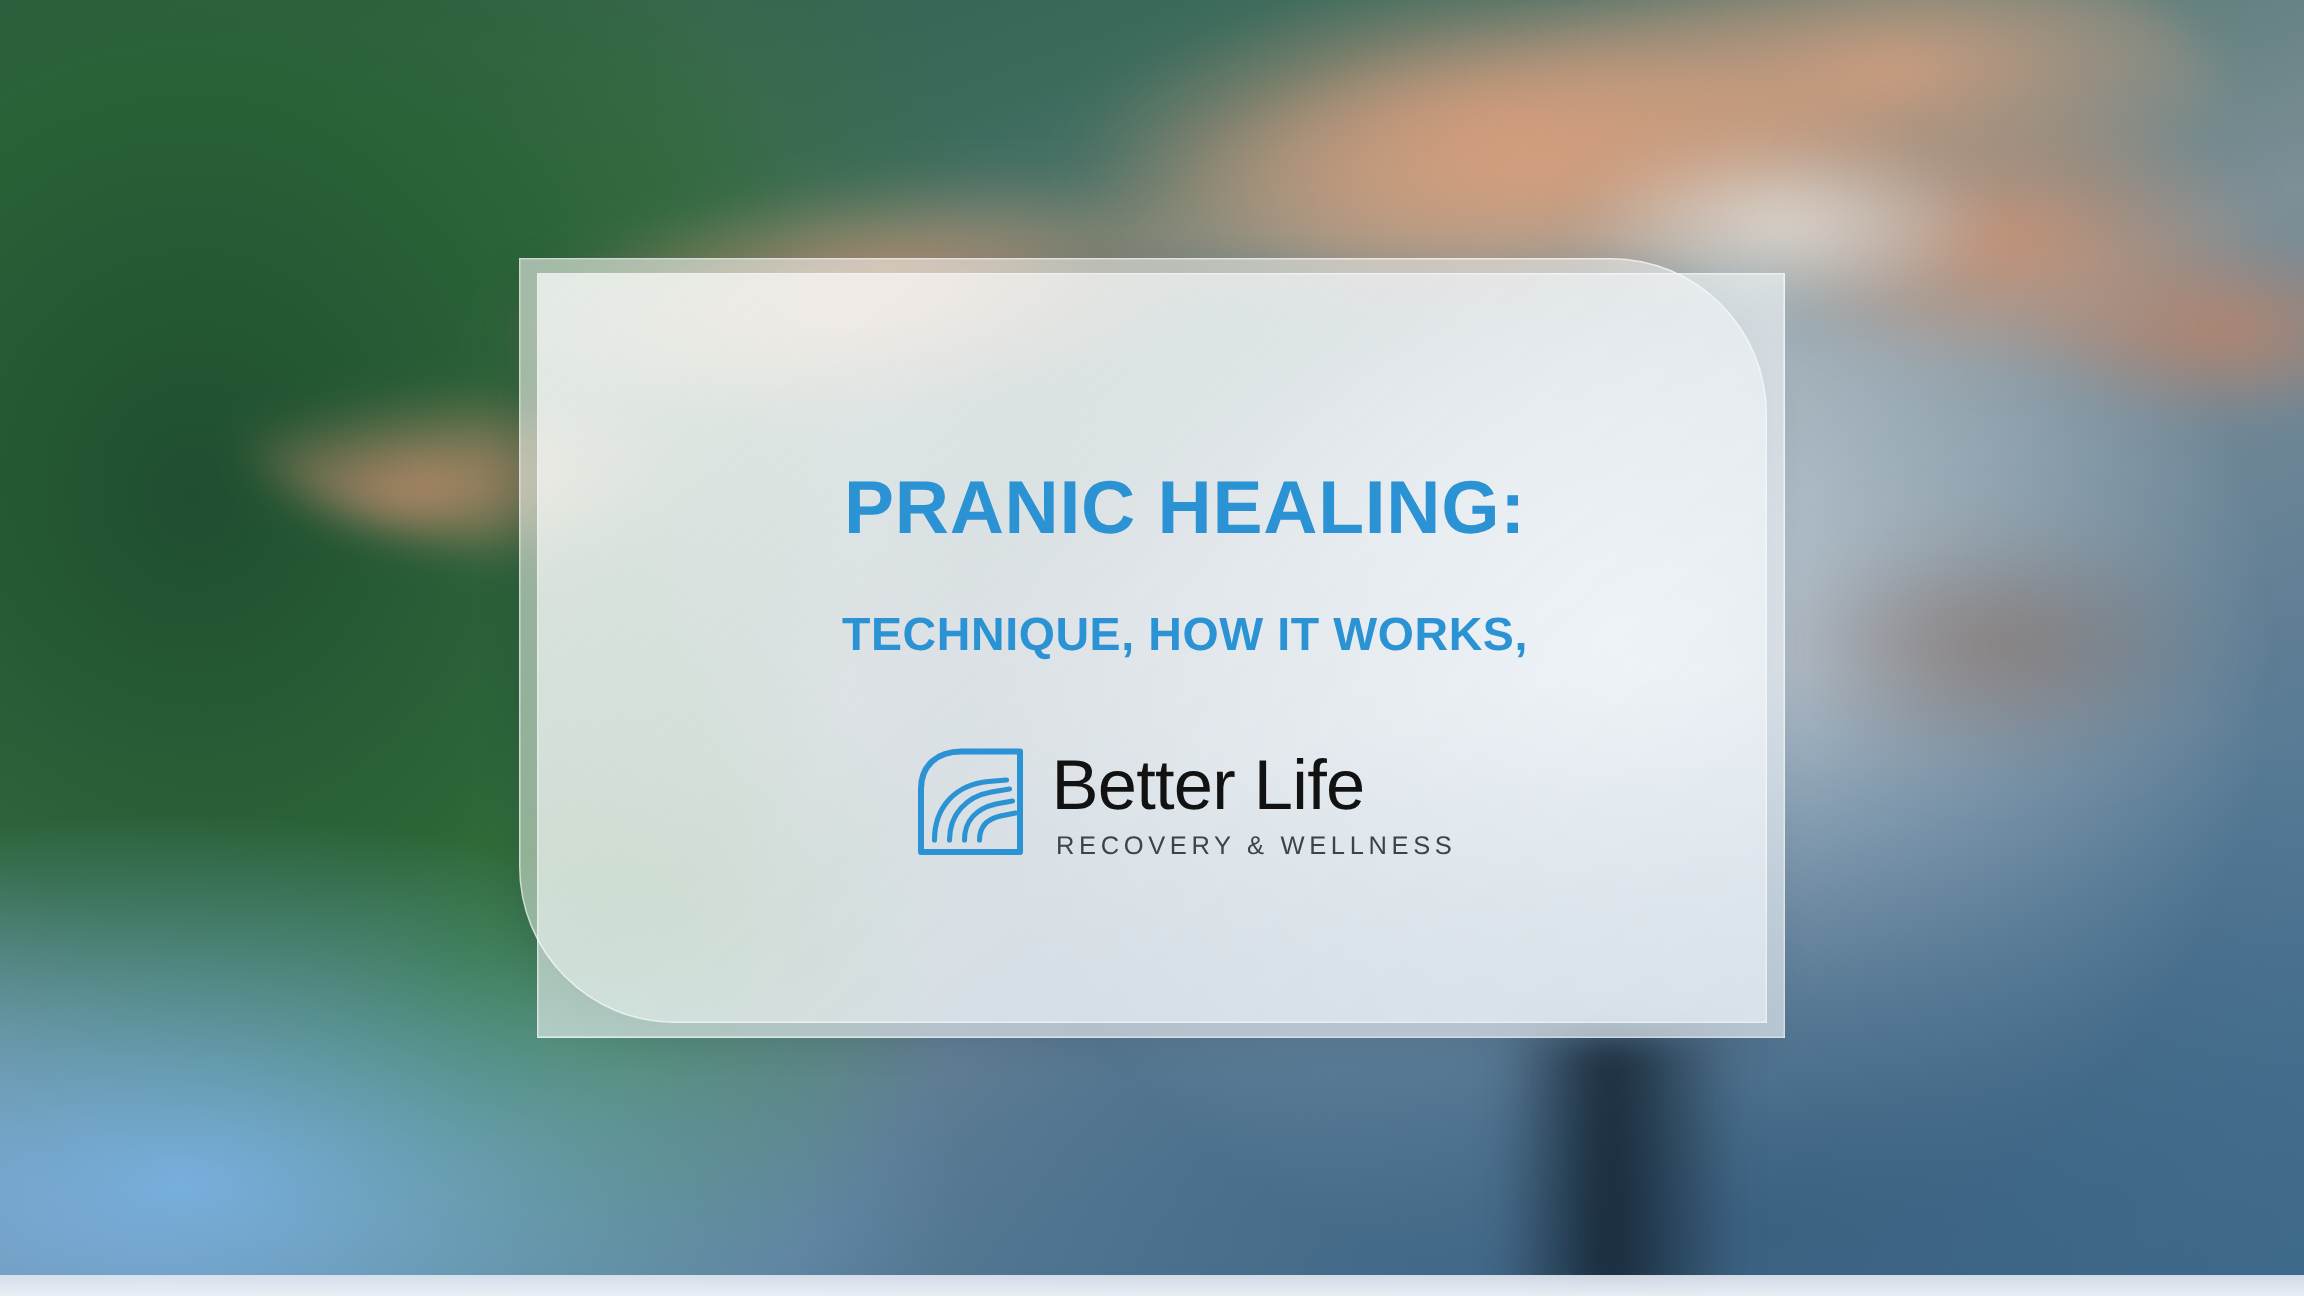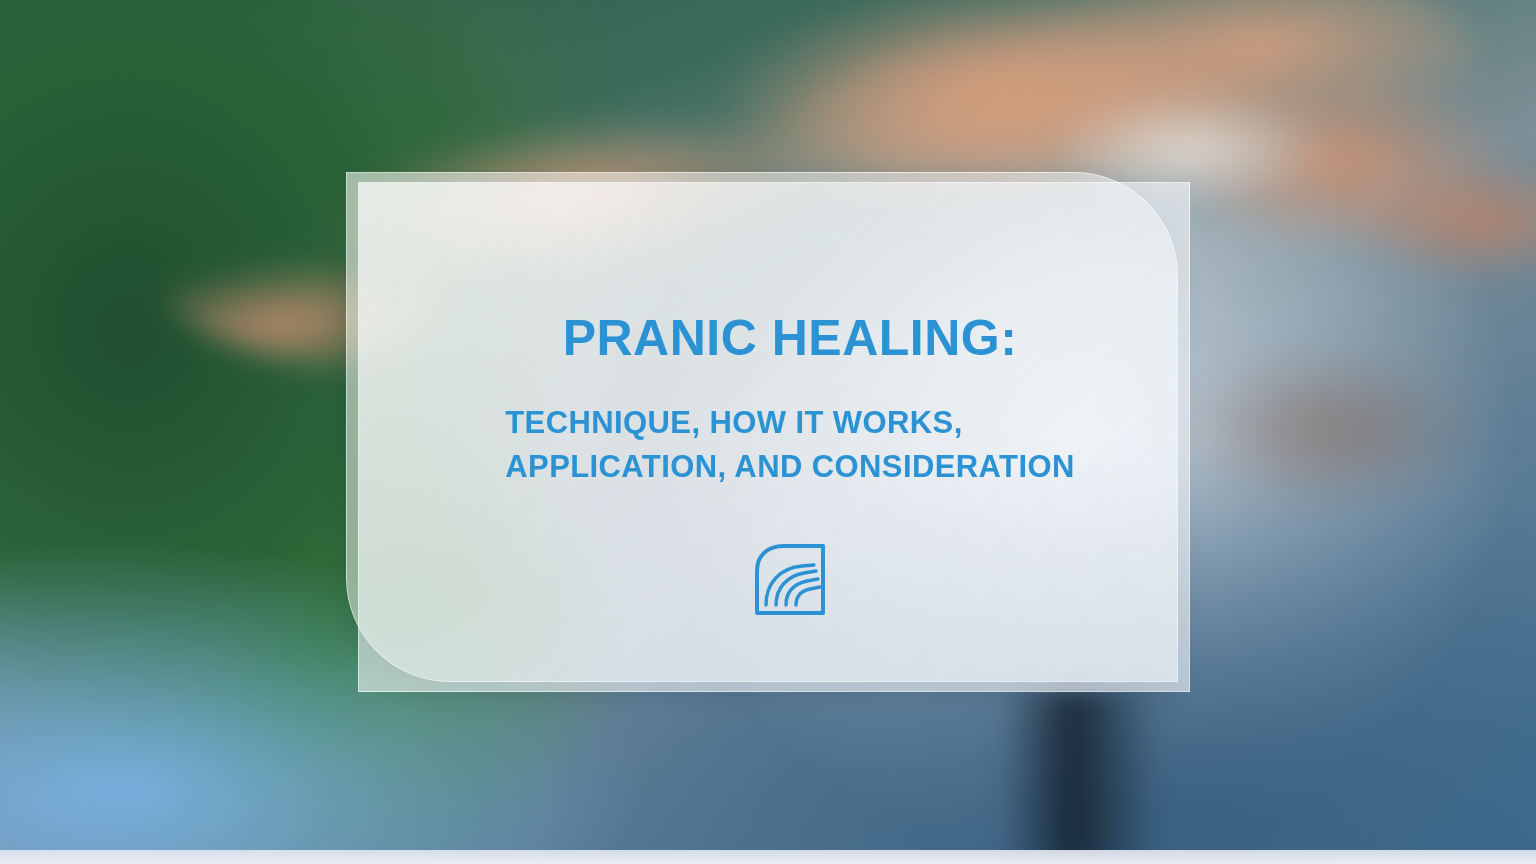--- a/index.html
+++ b/index.html
@@ -154,34 +154,37 @@
   <div class="card-wrap">
     <div class="card-outer"></div>
     <div class="card-inner"></div>
 
     <div class="card-content">
 
       <div class="title">PRANIC HEALING:</div>
 
       <div class="subtitle">
         <div>TECHNIQUE, HOW IT WORKS,</div>
-        <div>APPLICATION, AND CONSIDERATION</div>
       </div>
 
       <div class="logo">
 
         <span class="logo-mark-wrap">
           <svg class="logo-mark" viewBox="0 0 76 76" fill="none" xmlns="http://www.w3.org/2000/svg" aria-hidden="true">
             <path d="M5 29 C5 13 16 4 32 4 L71 4 L71 71 L5 71 Z" stroke="#2b92d4" stroke-width="4" fill="none" stroke-linejoin="round"></path>
             <path d="M14 63 C14 41 28 26 50 24 L62 23" stroke="#2b92d4" stroke-width="3.4" fill="none" stroke-linecap="round"></path>
             <path d="M24 63 C24 46 35 34 52 31 L64 29" stroke="#2b92d4" stroke-width="3.4" fill="none" stroke-linecap="round"></path>
             <path d="M34 63 C34 50 42 42 55 39 L66 37" stroke="#2b92d4" stroke-width="3.4" fill="none" stroke-linecap="round"></path>
             <path d="M44 63 C44 54 49 49 58 47 L68 45" stroke="#2b92d4" stroke-width="3.4" fill="none" stroke-linecap="round"></path>
           </svg>
         </span>
 
+        <span class="logo-text">
+          <span class="logo-word">Better Life</span>
+          <span class="logo-tag">RECOVERY &amp; WELLNESS</span>
+        </span>
 
       </div>
 
     </div>
   </div>
 
 </div>
 
 </body></html>

